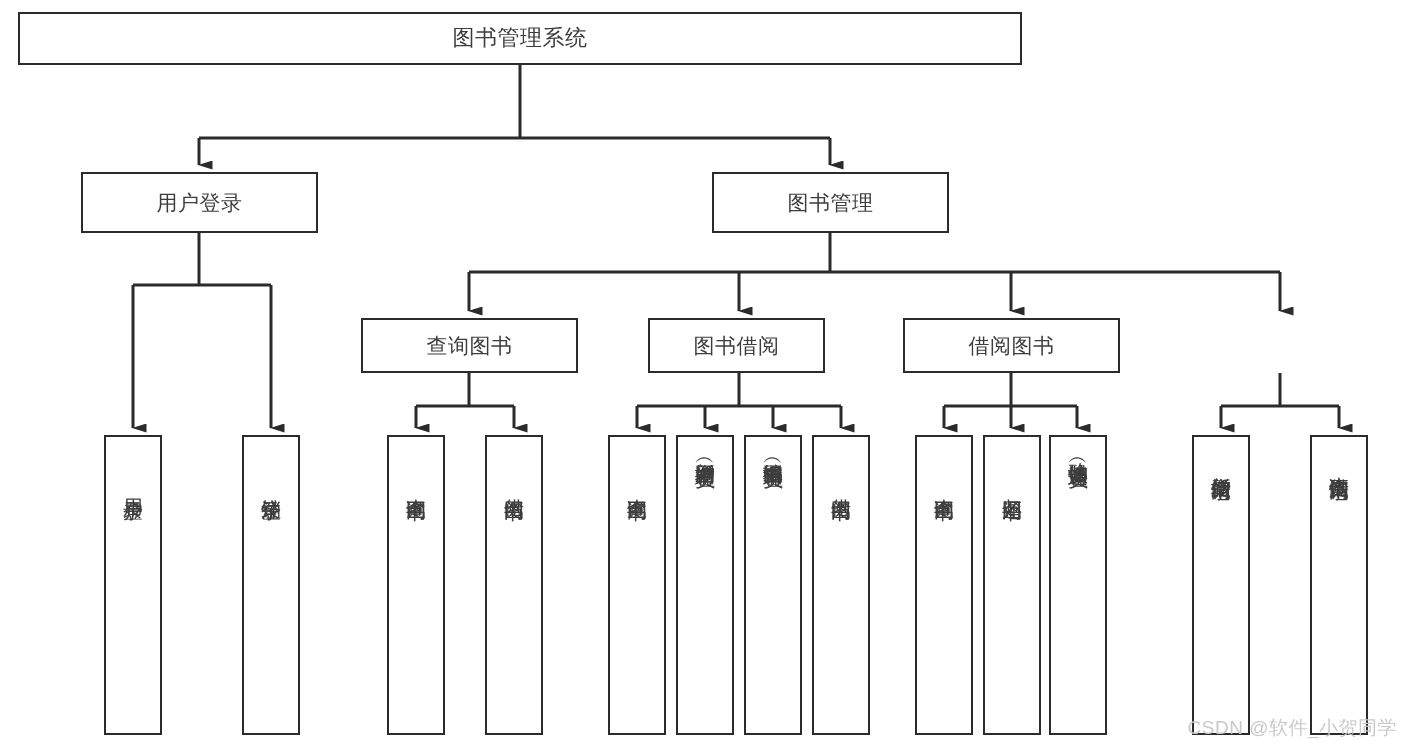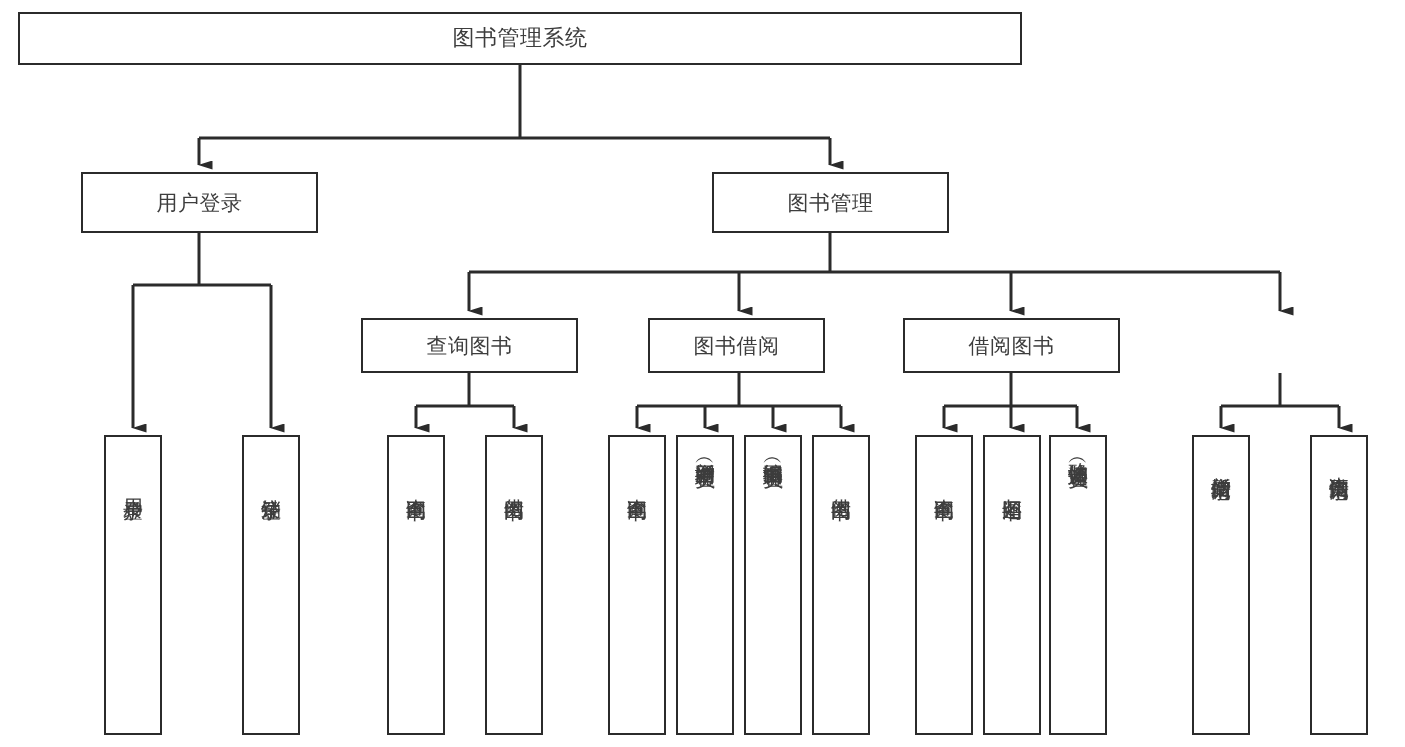--- a/index.html
+++ b/index.html
@@ -187,14 +187,15 @@
     <span class="vtext">确认归还（管理员）</span>
   </div>
 
   <div class="node leaf" style="left:1192px; top:435px; width:58px; height:300px; padding-top:24px;">
     <span class="vtext">新增借阅记录</span>
   </div>
   <div class="node leaf" style="left:1310px; top:435px; width:58px; height:300px; padding-top:24px;">
     <span class="vtext">查询借阅记录</span>
   </div>
 
+  <div class="watermark">CSDN @软件_小贺同学</div>
 
 </div>
 
 </body></html>

